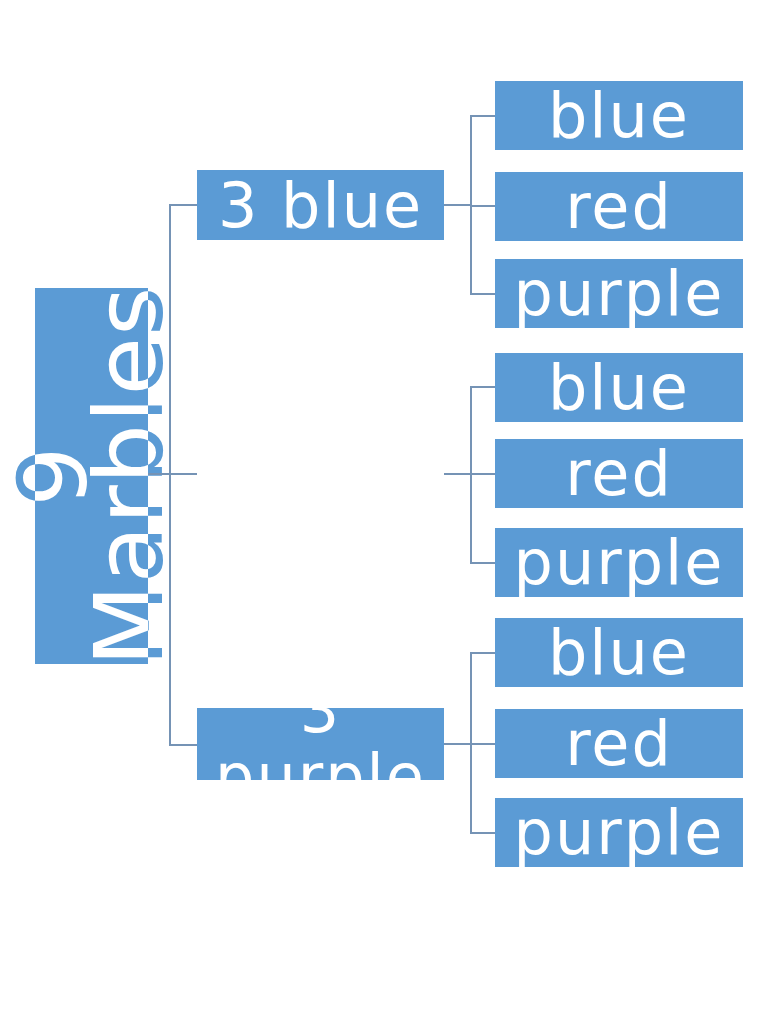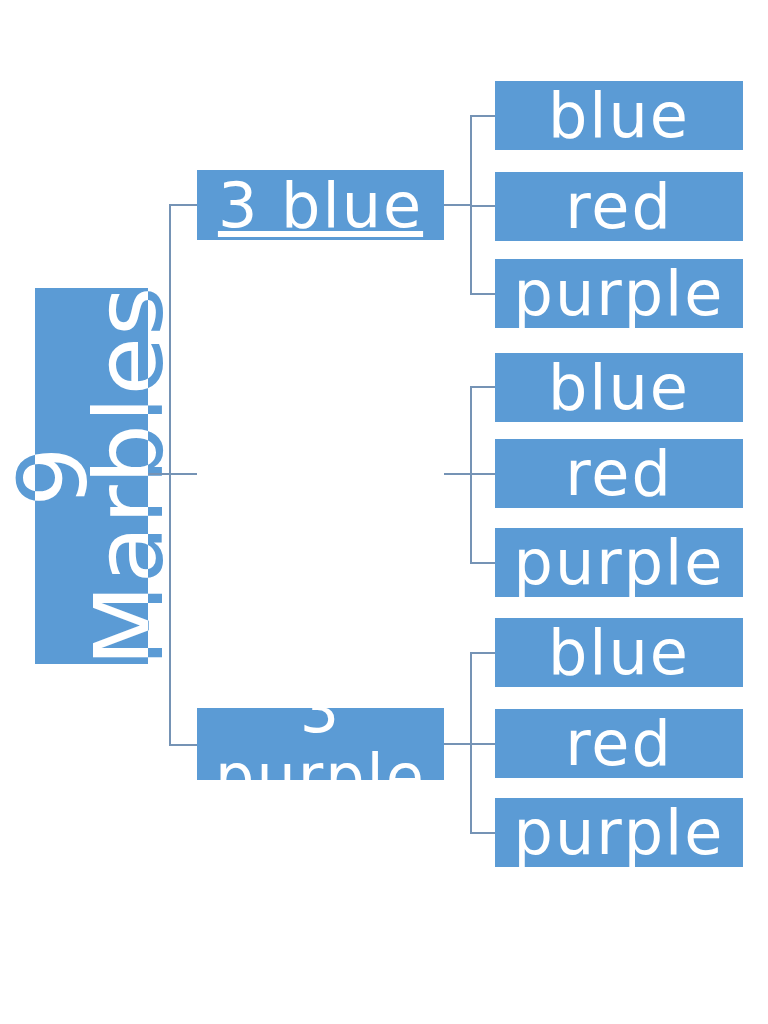--- a/index.html
+++ b/index.html
@@ -12,21 +12,21 @@
     position:relative;width:768px;height:1024px;background:#ffffff;
     overflow:hidden;font-family:"DejaVu Sans","Liberation Sans",sans-serif;
   }
   .node{
     position:absolute;background:var(--fill);color:var(--txt);
     display:flex;align-items:center;justify-content:center;
     letter-spacing:2px;
   }
   .branch,.leaf{font-size:62px;}
   
-  .b-blue  {left:197px;top:170px;width:247px;height:70px;text-decoration:underline;}
+  .b-blue  {left:197px;top:170px;width:247px;height:70px;}
   .b-red   {left:197px;top:437px;width:247px;height:72px;}
   .b-purple{left:197px;top:708px;width:247px;height:72px;overflow:hidden;}
   .b-purple .twoline{
     position:absolute;left:0;right:0;top:50%;transform:translateY(-50%);
     line-height:66px;text-align:center;white-space:pre-line;
   }
   
   .leaf{left:495px;width:248px;height:69px;}
   .l-1a{top:81px;}  .l-1b{top:172px;} .l-1c{top:259px;}
   .l-2a{top:353px;} .l-2b{top:439px;} .l-2c{top:528px;}

